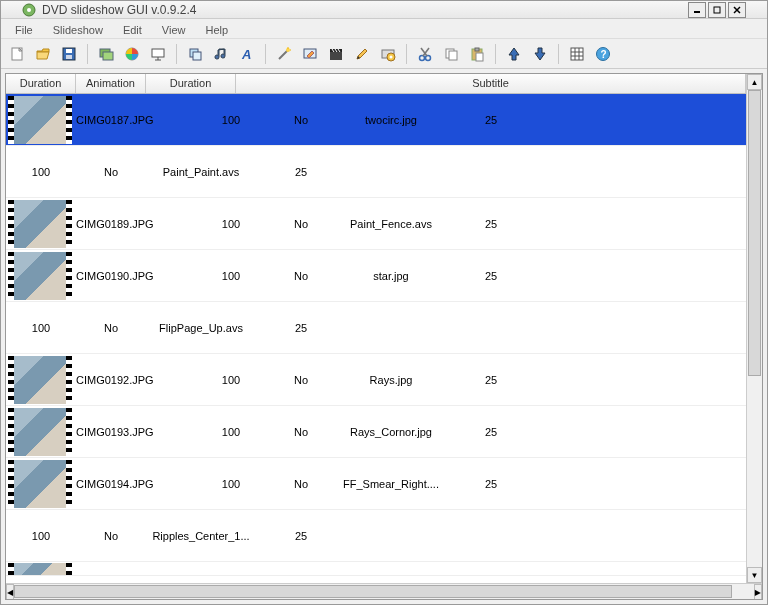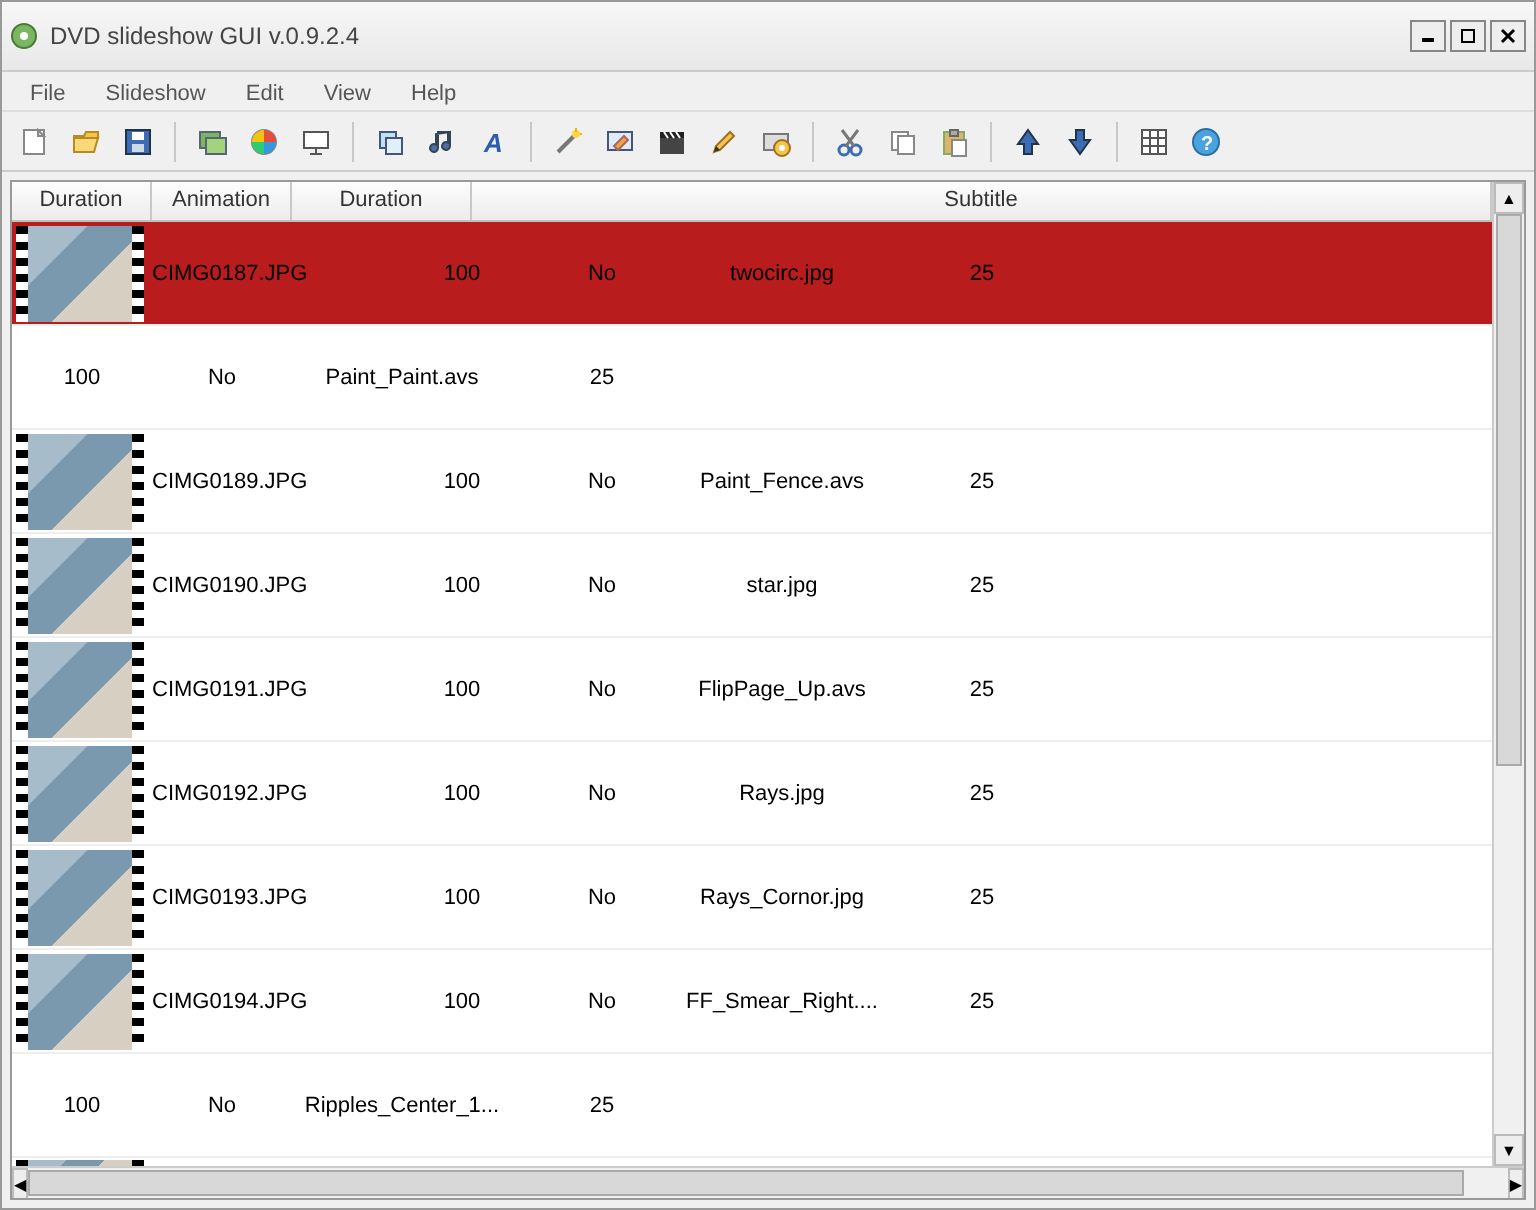--- a/index.html
+++ b/index.html
@@ -15,24 +15,24 @@
   }
   .window {
     width: 768px;
     height: 605px;
     border: 1px solid #999;
     background: #f0f0f0;
     display: flex;
     flex-direction: column;
   }
   .titlebar {
-    height: 35px;
+    height: 18px;
     display: flex;
     align-items: center;
-    padding: 0 4px;
+    padding: 0 21px;
     background: linear-gradient(#f7f7f7,#e8e8e8);
     border-bottom: 1px solid #ccc;
     gap: 6px;
   }
   .titlebar .app-icon {
     width: 14px; height: 14px;
     display: inline-flex;
   }
   .titlebar .title-text { flex: 1; color: #444; font-size: 12px;}
   .win-controls { display:flex; gap:0;}
@@ -111,21 +111,21 @@
     flex:1;
     overflow:hidden;
     position:relative;
   }
   .row {
     display:flex;
     height:52px;
     border-bottom:1px solid #eee;
     align-items:center;
   }
-  .row.sel{background:#b91c1c;}
+  .row.sel{background:#1d4ed8;}
   .cell{
     overflow:hidden;
     white-space:nowrap;
     text-overflow:ellipsis;
     text-align:center;
     padding:0 4px;
   }
   .cell-slide{
     width:190px;
     display:flex;
@@ -415,24 +415,20 @@
             <div class="thumb inner"></div>
             <span>CIMG0190.JPG</span>
           </div>
           <div class="cell cell-dur">100</div>
           <div class="cell cell-anim">No</div>
           <div class="cell cell-trans">star.jpg</div>
           <div class="cell cell-dur2">25</div>
           <div class="cell cell-sub"></div>
         </div>
         <div class="row">
-          <div class="cell cell-slide">
-            <div class="thumb inner"></div>
-            <span>CIMG0191.JPG</span>
-          </div>
           <div class="cell cell-dur">100</div>
           <div class="cell cell-anim">No</div>
           <div class="cell cell-trans">FlipPage_Up.avs</div>
           <div class="cell cell-dur2">25</div>
           <div class="cell cell-sub"></div>
         </div>
         <div class="row">
           <div class="cell cell-slide">
             <div class="thumb inner"></div>
             <span>CIMG0192.JPG</span>

